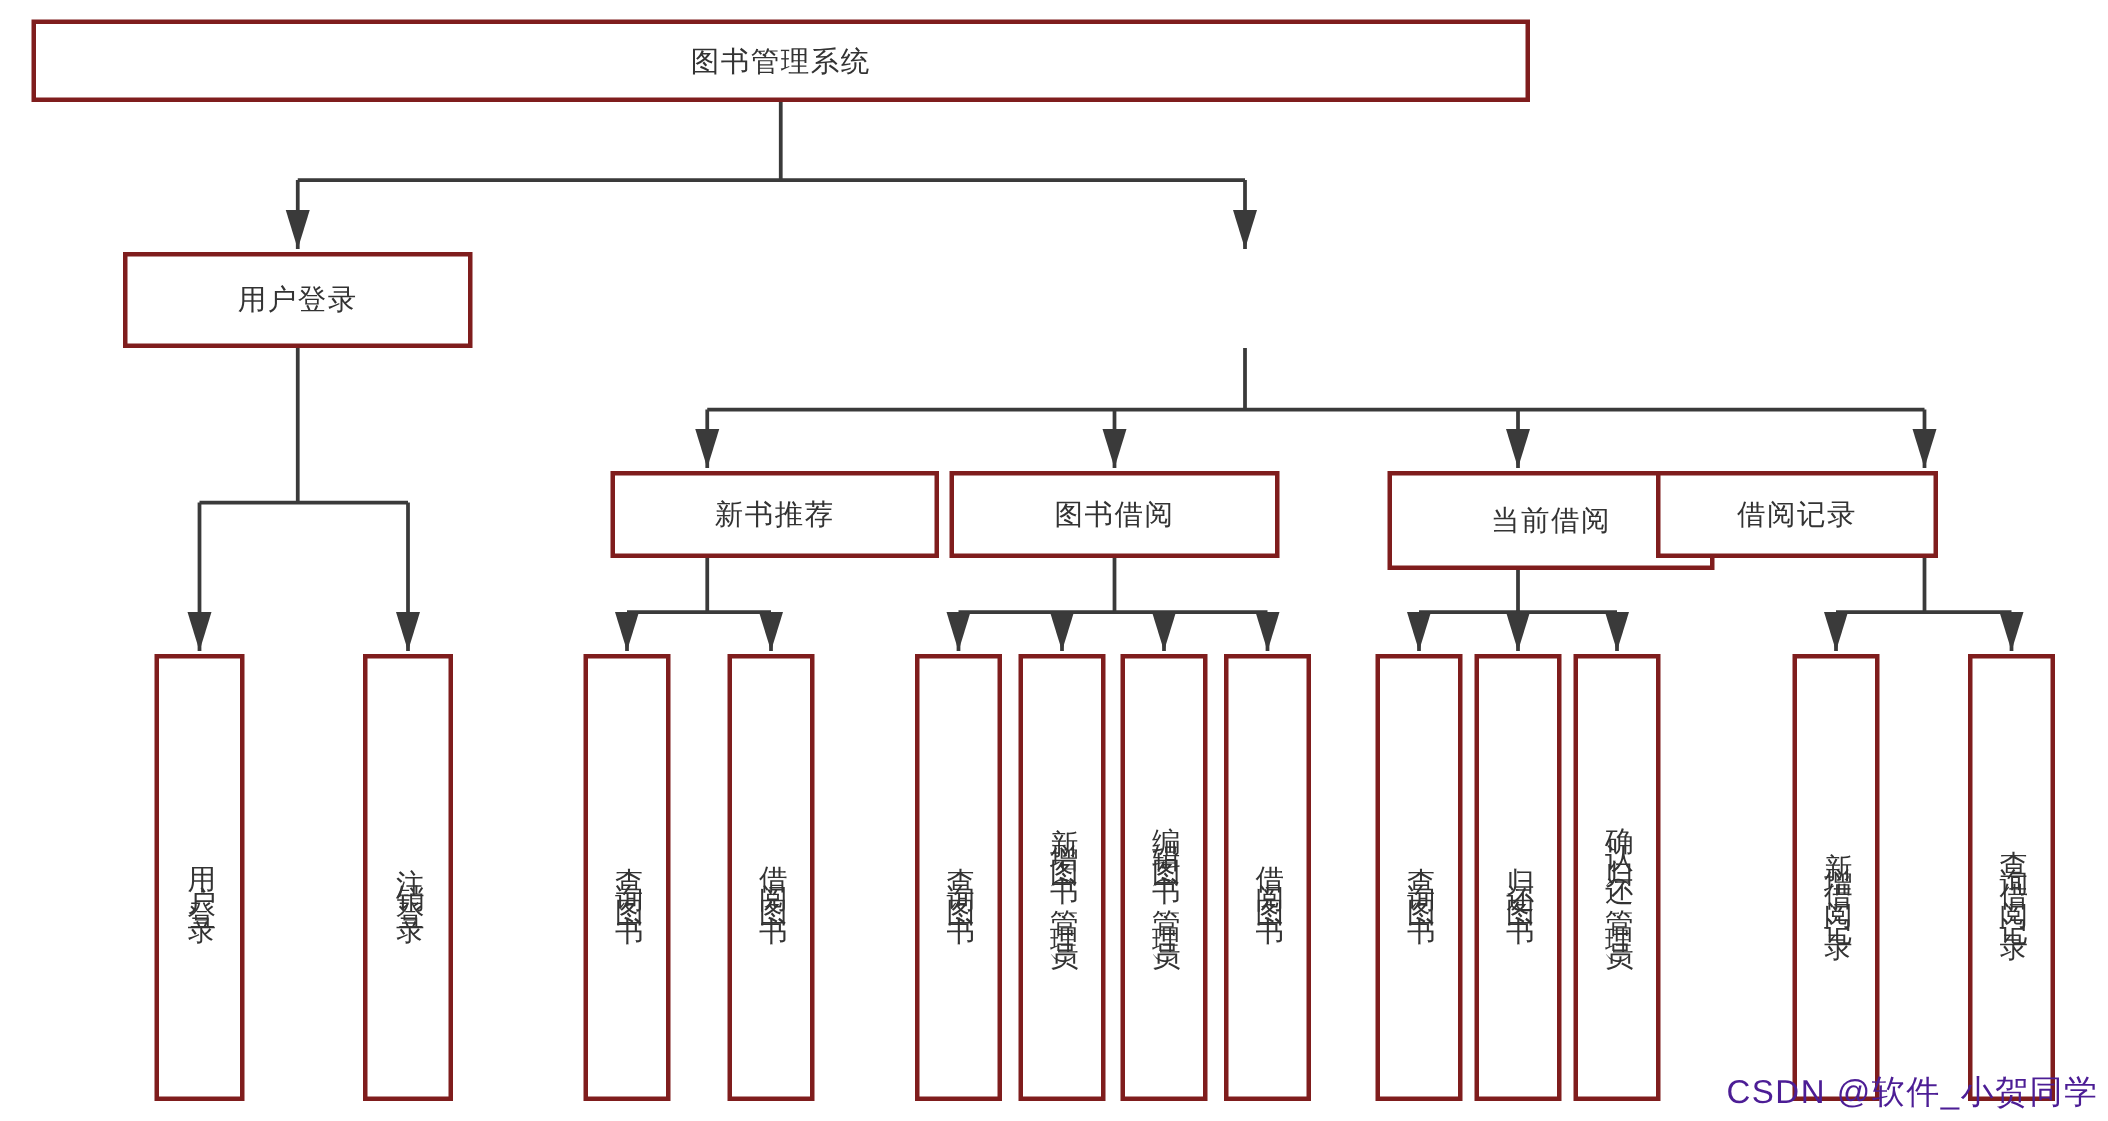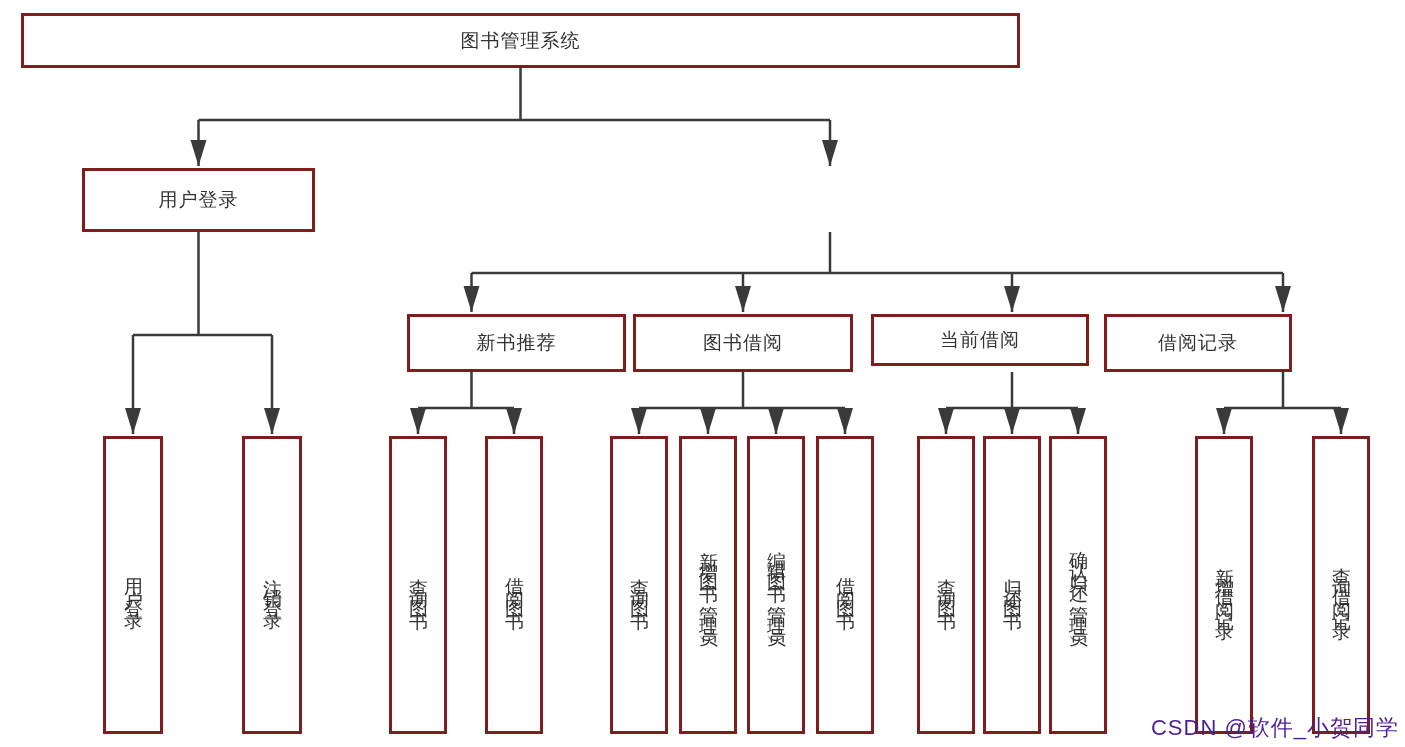--- a/index.html
+++ b/index.html
@@ -107,21 +107,21 @@
   <div class="node" style="left:82px; top:168px; width:233px; height:64px;">
     <span class="h-label">用户登录</span>
   </div>
 
   <div class="node" style="left:362px; top:314px; width:219px; height:58px;margin-left:45px;">
     <span class="h-label">新书推荐</span>
   </div>
   <div class="node" style="left:633px; top:314px; width:220px; height:58px;">
     <span class="h-label">图书借阅</span>
   </div>
-  <div class="node" style="left:871px; top:314px; width:218px; height:52px;">
+  <div class="node" style="left:925px; top:314px; width:218px; height:66px;">
     <span class="h-label">当前借阅</span>
   </div>
   <div class="node" style="left:1104px; top:314px; width:188px; height:58px;">
     <span class="h-label">借阅记录</span>
   </div>
 
   <div class="node" style="left:103px; top:436px; width:60px; height:298px;">
     <span class="v-label">用户登录</span>
   </div>
   <div class="node" style="left:242px; top:436px; width:60px; height:298px;">

